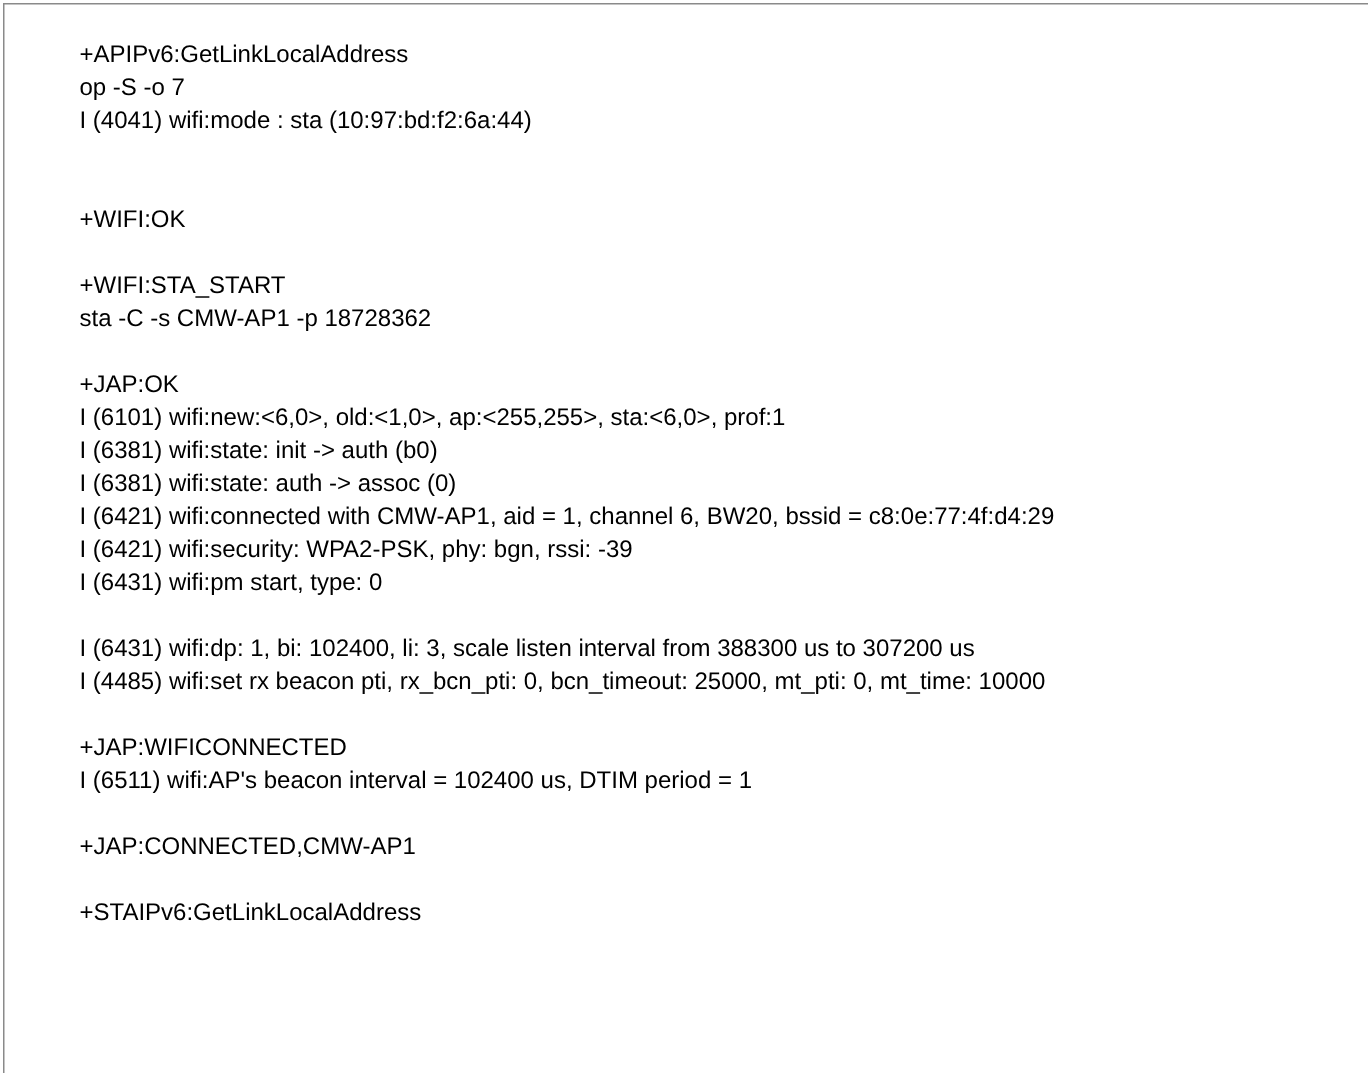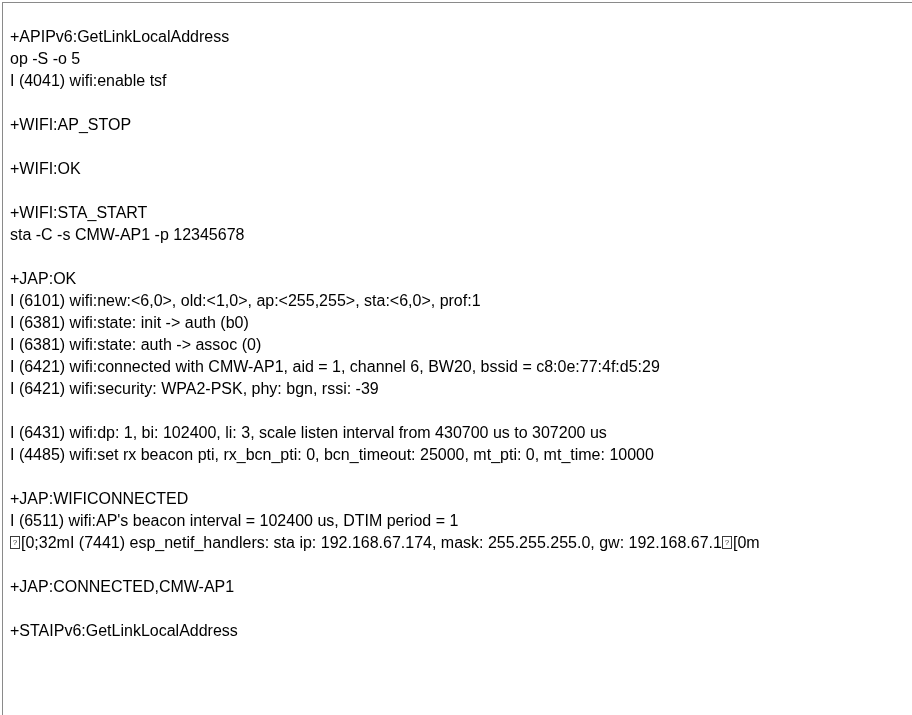--- a/index.html
+++ b/index.html
@@ -21,20 +21,21 @@
     background: #ffffff;
     padding: 23px 4px 0 7px;
     font-family: "Liberation Sans", sans-serif;
     font-size: 16px;
     line-height: 22px;
     color: #000000;
   }
   .line {
     min-height: 22px;
     white-space: pre;
+    margin-left: 43px;
   }
   .ctrlbox {
     display: inline-block;
     box-sizing: border-box;
     width: 10px;
     height: 13px;
     border: 1px solid #3a3a3a;
     font-size: 8px;
     line-height: 11px;
     text-align: center;
@@ -42,40 +43,39 @@
     overflow: hidden;
     color: #3a3a3a;
     margin-right: 1px;
   }
 </style>
 </head>
 <body>
 
 <div class="console-box">
   <div class="line">+APIPv6:GetLinkLocalAddress</div>
-  <div class="line">op -S -o 5</div>
-  <div class="line">I (4041) wifi:enable tsf</div>
+  <div class="line">op -S -o 7</div>
+  <div class="line">I (4041) wifi:mode : sta (10:97:bd:f2:6a:44)</div>
   <div class="line"></div>
-  <div class="line">+WIFI:AP_STOP</div>
   <div class="line"></div>
   <div class="line">+WIFI:OK</div>
   <div class="line"></div>
   <div class="line">+WIFI:STA_START</div>
-  <div class="line">sta -C -s CMW-AP1 -p 12345678</div>
+  <div class="line">sta -C -s CMW-AP1 -p 18728362</div>
   <div class="line"></div>
   <div class="line">+JAP:OK</div>
   <div class="line">I (6101) wifi:new:&lt;6,0&gt;, old:&lt;1,0&gt;, ap:&lt;255,255&gt;, sta:&lt;6,0&gt;, prof:1</div>
   <div class="line">I (6381) wifi:state: init -&gt; auth (b0)</div>
   <div class="line">I (6381) wifi:state: auth -&gt; assoc (0)</div>
-  <div class="line">I (6421) wifi:connected with CMW-AP1, aid = 1, channel 6, BW20, bssid = c8:0e:77:4f:d5:29</div>
+  <div class="line">I (6421) wifi:connected with CMW-AP1, aid = 1, channel 6, BW20, bssid = c8:0e:77:4f:d4:29</div>
   <div class="line">I (6421) wifi:security: WPA2-PSK, phy: bgn, rssi: -39</div>
+  <div class="line">I (6431) wifi:pm start, type: 0</div>
   <div class="line"></div>
-  <div class="line">I (6431) wifi:dp: 1, bi: 102400, li: 3, scale listen interval from 430700 us to 307200 us</div>
+  <div class="line">I (6431) wifi:dp: 1, bi: 102400, li: 3, scale listen interval from 388300 us to 307200 us</div>
   <div class="line">I (4485) wifi:set rx beacon pti, rx_bcn_pti: 0, bcn_timeout: 25000, mt_pti: 0, mt_time: 10000</div>
   <div class="line"></div>
   <div class="line">+JAP:WIFICONNECTED</div>
   <div class="line">I (6511) wifi:AP's beacon interval = 102400 us, DTIM period = 1</div>
-  <div class="line"><span class="ctrlbox">?</span><span>[0;32mI (7441) esp_netif_handlers: sta ip: 192.168.67.174, mask: 255.255.255.0, gw: 192.168.67.1</span><span class="ctrlbox">?</span><span>[0m</span></div>
   <div class="line"></div>
   <div class="line">+JAP:CONNECTED,CMW-AP1</div>
   <div class="line"></div>
   <div class="line">+STAIPv6:GetLinkLocalAddress</div>
 </div>
 
 </body></html>

